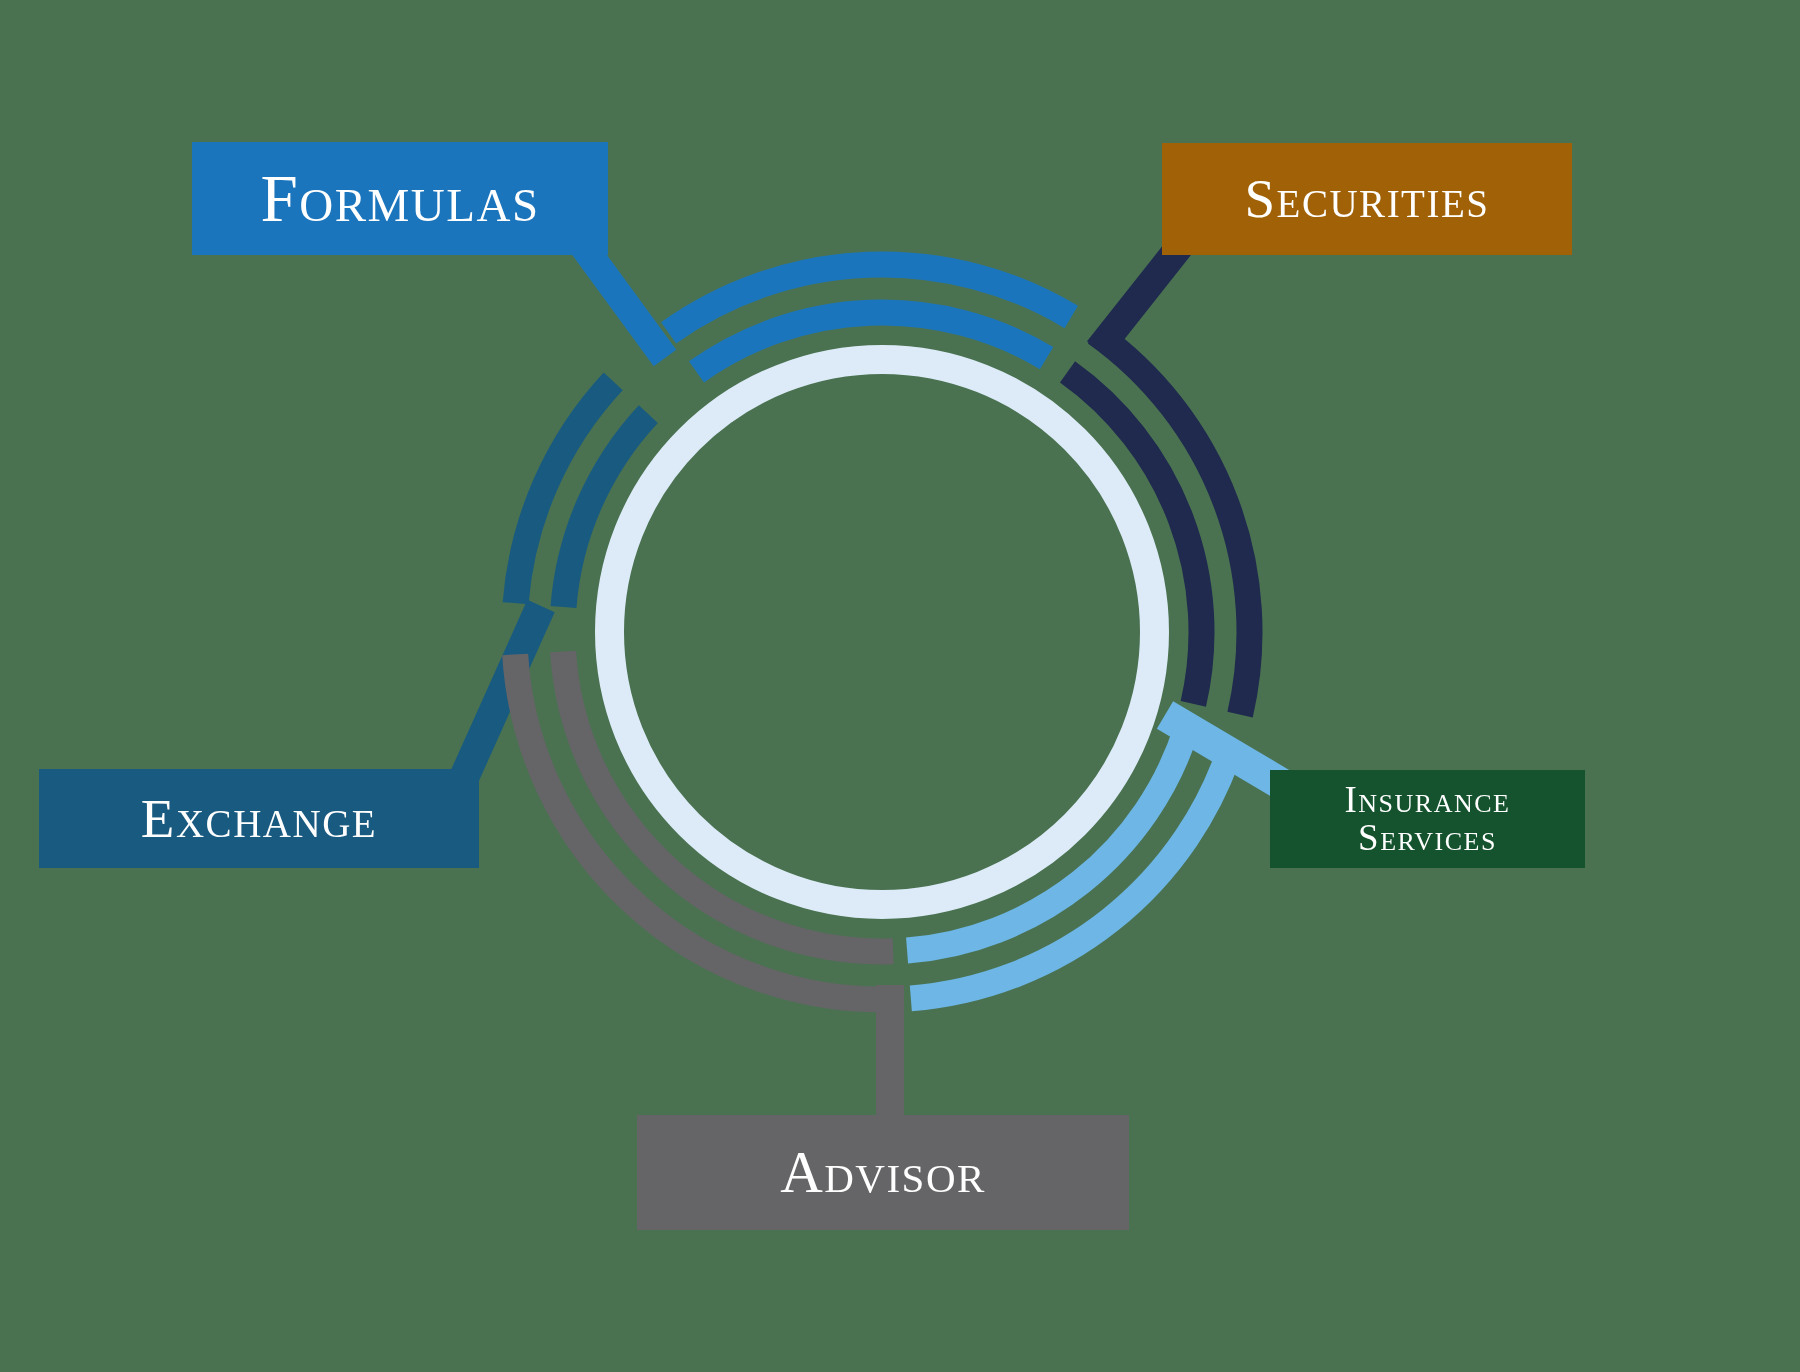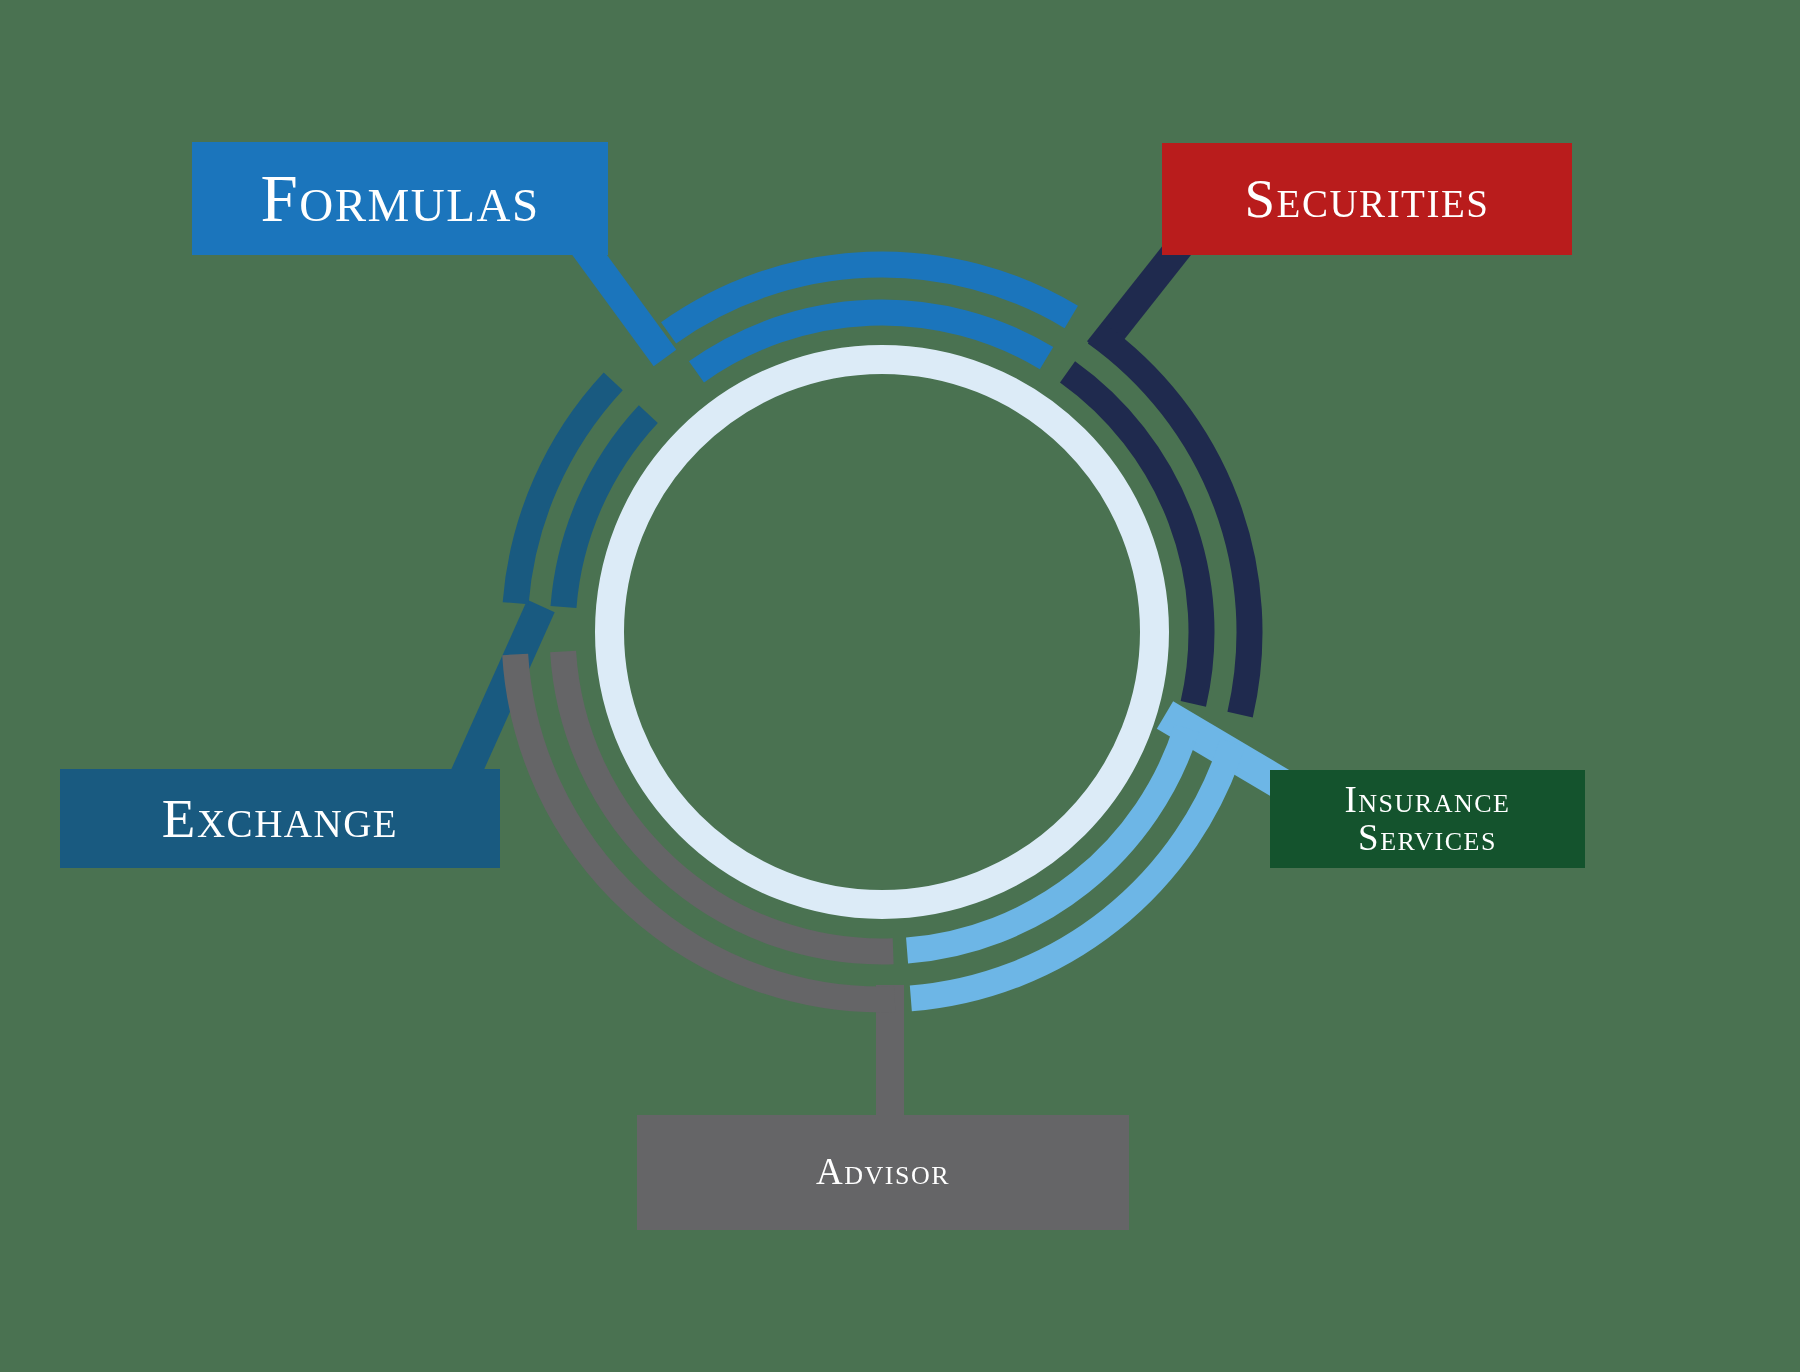--- a/index.html
+++ b/index.html
@@ -42,31 +42,31 @@
       <line x1="890" y1="985" x2="890" y2="1125" stroke="#656567" stroke-width="28"></line>
       <path d="M 563.0959319042136 651.5050083813869 A 319.5 319.5 0 0 0 893.150389196449 951.3053692326012" fill="none" stroke="#656567" stroke-width="26" stroke-linecap="butt"></path>
       <path d="M 515.1854615799639 654.43533827906 A 367.5 367.5 0 0 0 894.8255650381692 999.2761289295177" fill="none" stroke="#656567" stroke-width="26" stroke-linecap="butt"></path>
     </svg>
 
   <div class="label-box" style="left: 192px; top: 142px; width: 416px; height: 113px; background: rgb(27, 117, 188); color: rgb(255, 255, 255); font-size: 67px;">
     <span class="line">Formulas</span>
 
   </div>
 
-  <div class="label-box" style="left: 1162px; top: 143px; width: 410px; height: 112px; background: #b91c1c; color: rgb(255, 255, 255); font-size: 55px;">
+  <div class="label-box" style="left: 1162px; top: 143px; width: 410px; height: 112px; background: #a16207; color: rgb(255, 255, 255); font-size: 55px;">
     <span class="line">Securities</span>
 
   </div>
 
-  <div class="label-box" style="left: 60px; top: 769px; width: 440px; height: 99px; background: rgb(25, 90, 128); color: rgb(255, 255, 255); font-size: 55px;">
+  <div class="label-box" style="left: 39px; top: 769px; width: 440px; height: 99px; background: rgb(25, 90, 128); color: rgb(255, 255, 255); font-size: 55px;">
     <span class="line">Exchange</span>
 
   </div>
 
   <div class="label-box" style="left: 1270px; top: 770px; width: 315px; height: 98px; background: #14532d; color: rgb(255, 255, 255); font-size: 37px;">
     <span class="line">Insurance</span>
     <span class="line">Services</span>
   </div>
 
-  <div class="label-box" style="left: 637px; top: 1115px; width: 492px; height: 115px; background: rgb(101, 101, 103); color: rgb(255, 255, 255); font-size: 37px;">
+  <div class="label-box" style="left: 637px; top: 1115px; width: 492px; height: 115px; background: rgb(101, 101, 103); color: rgb(255, 255, 255); font-size: 59px;">
     <span class="line">Advisor</span>
   </div>
 </div>
 
 </body></html>

